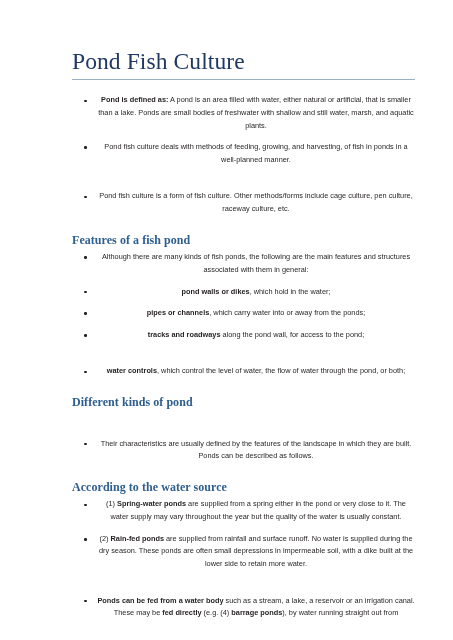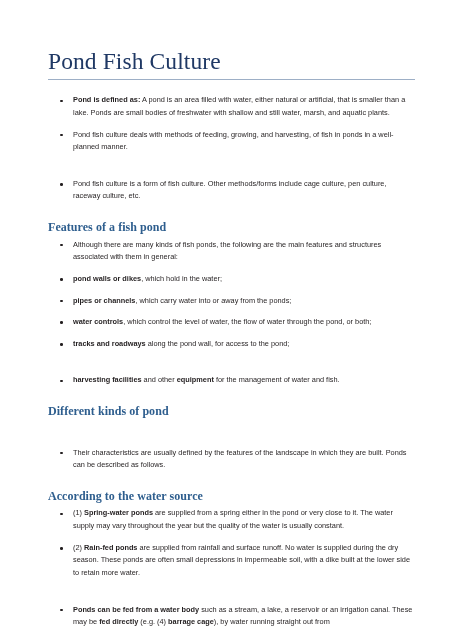--- a/index.html
+++ b/index.html
@@ -15,21 +15,21 @@
     font-family: "Liberation Sans", sans-serif;
     color: #231f20;
     -webkit-font-smoothing: antialiased;
   }
   .page {
     position: relative;
     width: 453px;
     height: 640px;
     background: #ffffff;
     box-sizing: border-box;
-    padding: 48px 38px 0 48px;
+    padding: 48px 38px 0 72px;
   }
   .doc-title {
     font-family: "Liberation Serif", serif;
     font-size: 23.5px;
     font-weight: 400;
     color: #1f3864;
     letter-spacing: 0.1px;
     line-height: 1.12;
     margin: 0 0 5px 0;
     padding: 0;
@@ -59,21 +59,21 @@
     margin: 0;
     padding: 0;
   }
   ul.bullets > li {
     position: relative;
     padding-left: 25px;
     margin: 0 0 9px 0;
     font-size: 7.35px;
     line-height: 1.72;
     color: #231f20;
-    text-align: left;
+    text-align: center;
   }
   ul.bullets > li:last-child {
     margin-bottom: 0;
     margin-top: 24px;
   }
   ul.bullets > li::before {
     content: "";
     position: absolute;
     left: 12px;
     top: 5.2px;
@@ -118,27 +118,24 @@
     <li>
       <span>Although there are many kinds of fish ponds, the following are the main features and structures associated with them in general:</span>
     </li>
     <li>
       <span class="b">pond walls or dikes</span><span>, which hold in the water;</span>
     </li>
     <li>
       <span class="b">pipes or channels</span><span>, which carry water into or away from the ponds;</span>
     </li>
     <li>
-      <span class="b">water controls</span><span>, which control the level of water, the flow of water through the pond, or both;</span>
-    </li>
-    <li>
       <span class="b">tracks and roadways</span><span> along the pond wall, for access to the pond;</span>
     </li>
     <li>
-      <span class="b">harvesting facilities</span><span> and other </span><span class="b">equipment</span><span> for the management of water and fish.</span>
+      <span class="b">water controls</span><span>, which control the level of water, the flow of water through the pond, or both;</span>
     </li>
   </ul>
 
   <div class="gap-before-heading"></div>
 
   <h2 class="section-heading">Different kinds of pond</h2>
   <div class="gap-after-heading"></div>
 
   <ul class="bullets">
     <li>
@@ -152,17 +149,17 @@
   <div class="gap-after-heading"></div>
 
   <ul class="bullets">
     <li>
       <span>(1) </span><span class="b">Spring-water ponds</span><span> are supplied from a spring either in the pond or very close to it. The water supply may vary throughout the year but the quality of the water is usually constant.</span>
     </li>
     <li>
       <span>(2) </span><span class="b">Rain-fed ponds</span><span> are supplied from rainfall and surface runoff. No water is supplied during the dry season. These ponds are often small depressions in impermeable soil, with a dike built at the lower side to retain more water.</span>
     </li>
     <li>
-      <span class="b">Ponds can be fed from a water body</span><span> such as a stream, a lake, a reservoir or an irrigation canal. These may be </span><span class="b">fed directly</span><span> (e.g. (4) </span><span class="b">barrage cage</span><span>), by water running straight out from</span>
+      <span class="b">Ponds can be fed from a water body</span><span> such as a stream, a lake, a reservoir or an irrigation canal. These may be </span><span class="b">fed directly</span><span> (e.g. (4) </span><span class="b">barrage ponds</span><span>), by water running straight out from</span>
     </li>
   </ul>
 
 </div>
 
 </body></html>

